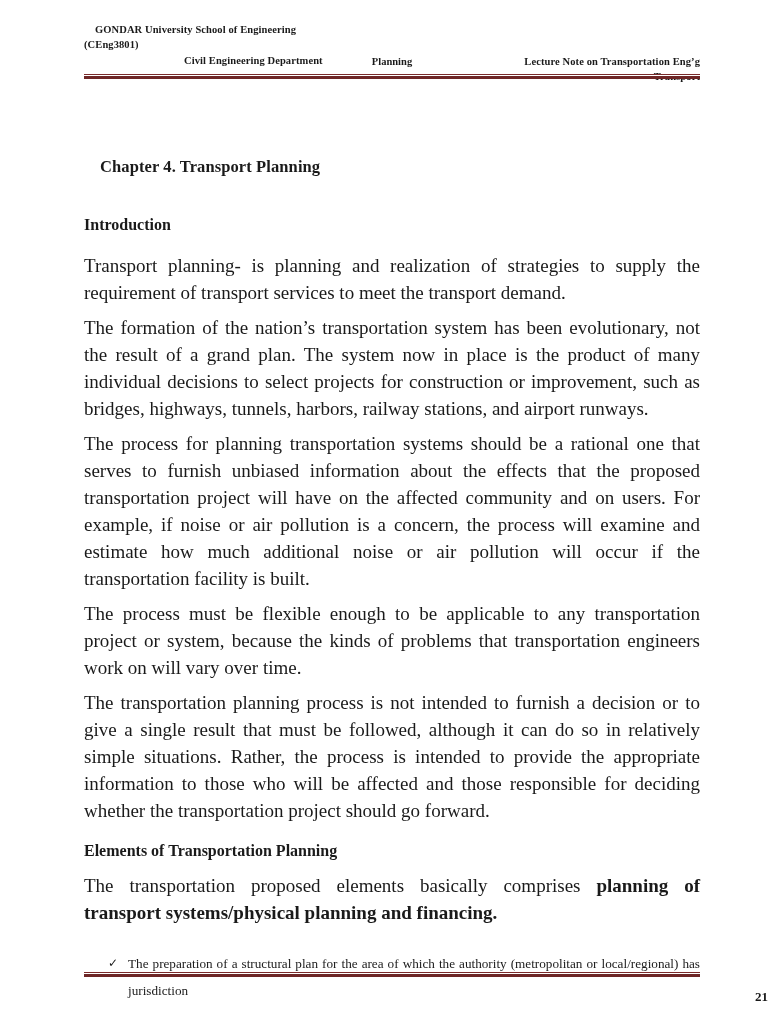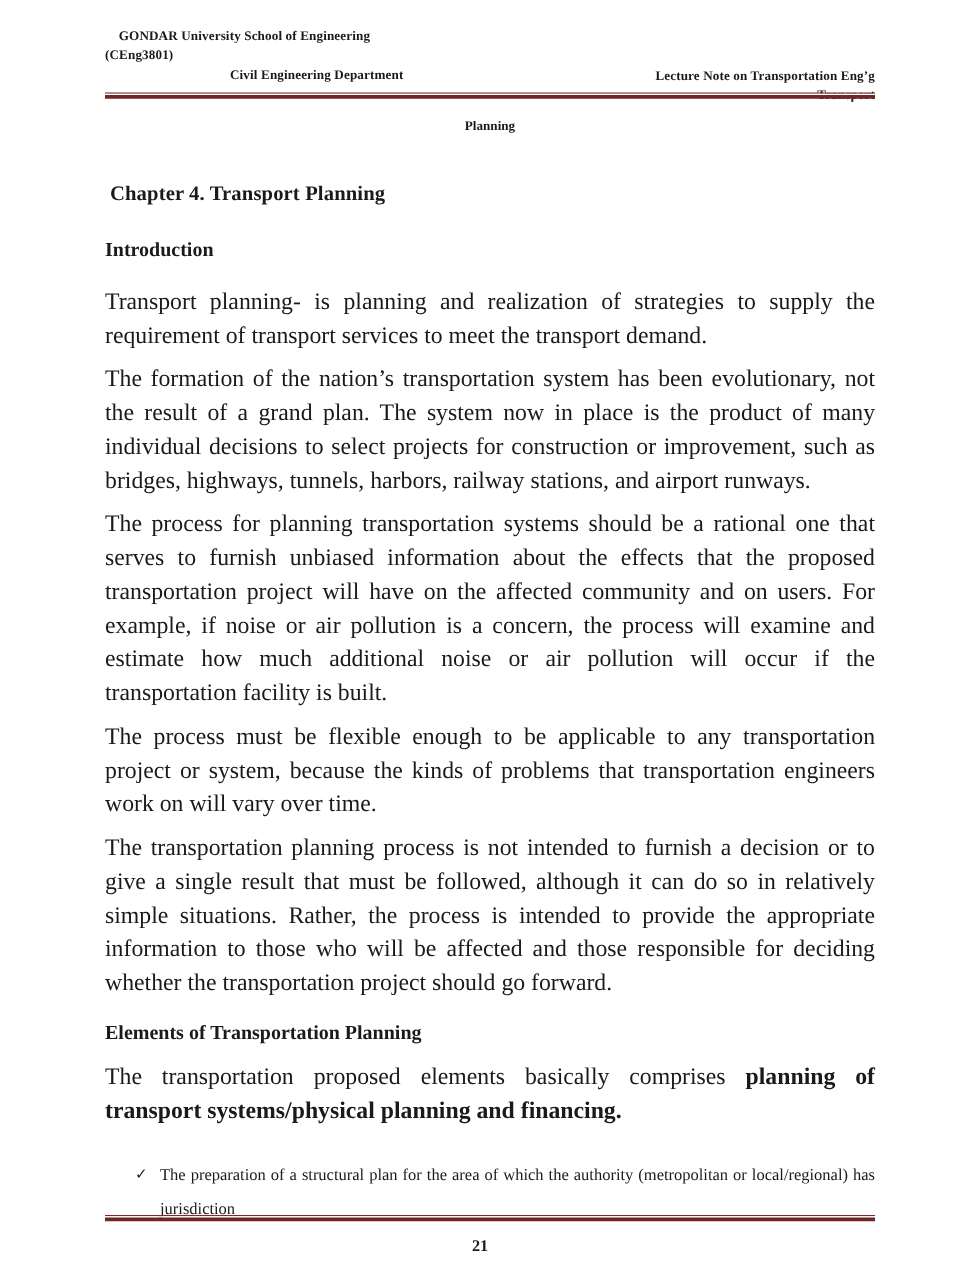--- a/index.html
+++ b/index.html
@@ -44,21 +44,20 @@
   .hdr-left-2b { position: absolute; left: 100px; top: 16px; white-space: nowrap; }
   .hdr-right   { position: absolute; right: 0px; top: 0; white-space: nowrap; margin-top: 32px; }
   .hdr-center {
     position: absolute;
     left: 0; right: 0;
     top: 32px;
     text-align: center;
     font-size: 10.5px;
     font-weight: bold;
     line-height: 15px;
-    margin-top: 40px;
   }
 
   
   .header-rule {
     position: absolute;
     left: 84px;
     top: 74px;
     width: 616px;
     height: 6px;
   }
@@ -86,21 +85,21 @@
 
   
   .content {
     position: absolute;
     left: 84px;
     top: 140px;
     width: 616px;
   }
 
   h1.chapter-title {
-    margin: 4px;
+    margin: 16px;
     padding: 0;
     font-size: 16.5px;
     font-weight: bold;
     line-height: 22px;
     letter-spacing: 0.1px;
   }
 
   h2.section-heading {
     margin: 0;
     padding: 0;
@@ -176,21 +175,21 @@
     left: 0; top: 2px;
     width: 100%;
     height: 3px;
     background: #6e2626;
   }
   .page-number {
     position: absolute;
     left: 0;
     right: 0;
     top: 989px;
-    text-align: center;
+    text-align: right;
     font-size: 13px;
     font-weight: bold;
     line-height: 16px;
   }
 </style>
 </head>
 <body>
 
 <div class="page">
 

